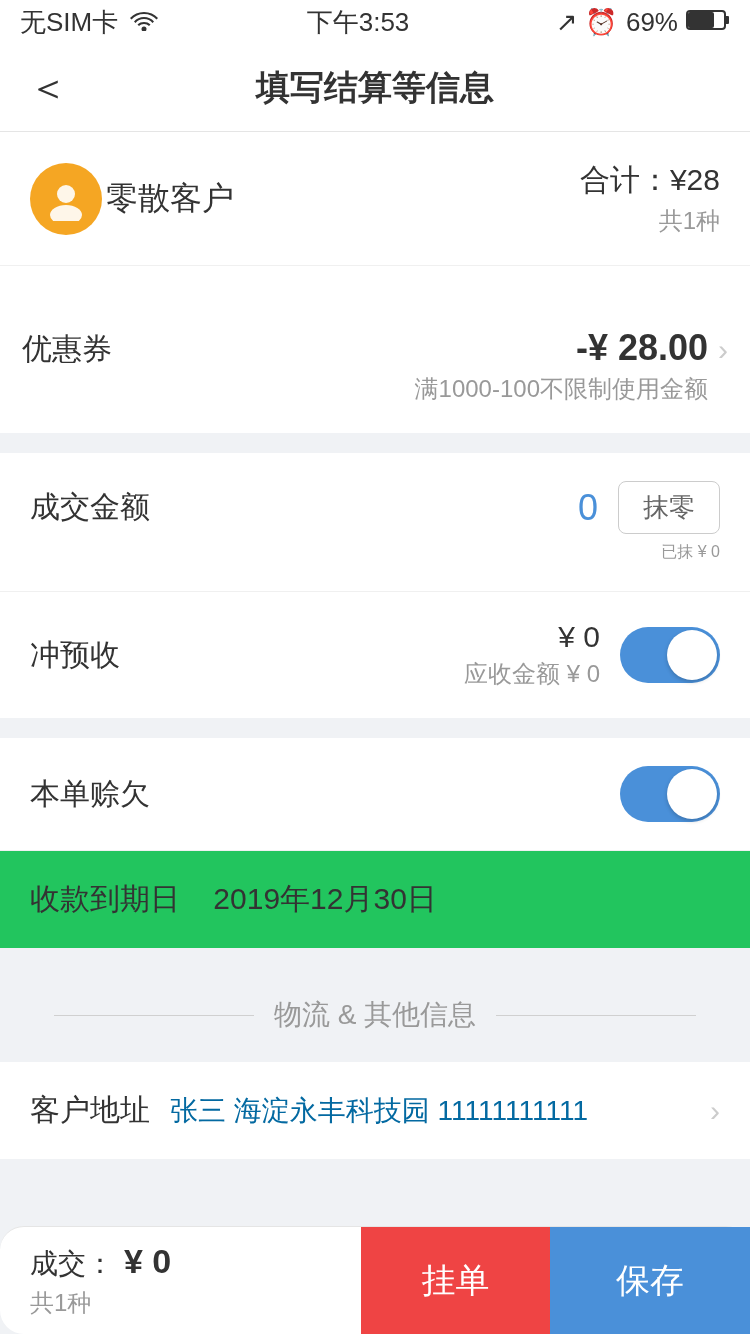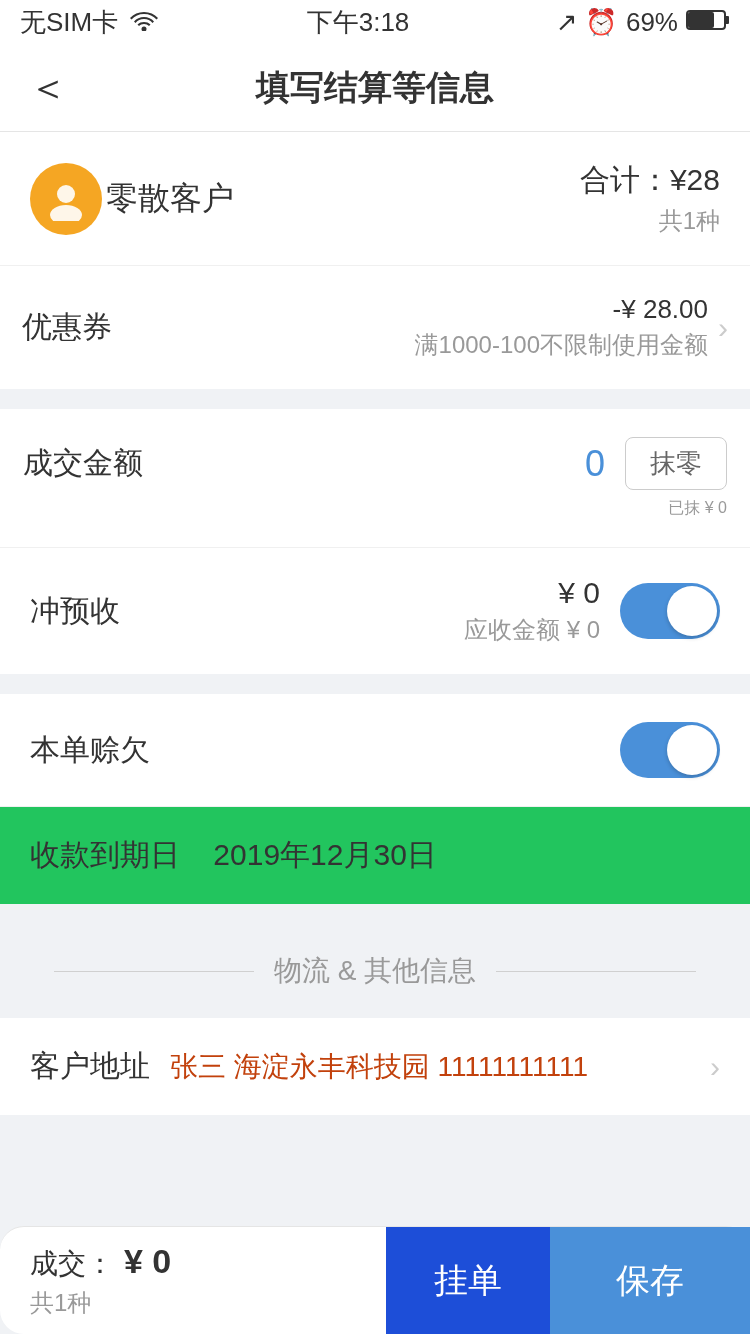--- a/index.html
+++ b/index.html
@@ -126,38 +126,39 @@
     }
     .coupon-right {
       display: flex;
       align-items: center;
       gap: 10px;
     }
     .coupon-info {
       text-align: right;
     }
     .coupon-discount {
-      font-size: 26px;
-      color: #333;
-      font-weight: 400;
+      font-size: 36px;
+      color: #333;
+      font-weight: 700;
+      margin-top: 33px;
     }
     .coupon-desc {
       font-size: 24px;
       color: #999;
       margin-top: 4px;
     }
     .chevron-right {
       color: #ccc;
       font-size: 30px;
     }
 
     
     .amount-section {
       background: #fff;
-      padding: 28px 23px;
+      padding: 28px 30px;
     }
     .amount-row {
       display: flex;
       align-items: center;
       justify-content: space-between;
     }
     .amount-label {
       font-size: 30px;
       color: #333;
     }
@@ -292,21 +293,21 @@
       align-items: center;
       justify-content: space-between;
     }
     .address-label {
       font-size: 30px;
       color: #333;
       min-width: 120px;
     }
     .address-value {
       font-size: 28px;
-      color: #c2410c;
+      color: #0369a1;
       flex: 1;
       margin-left: 20px;
     }
 
     
     .empty-area {
       background: #f0f2f5;
       height: 280px;
     }
 
@@ -337,23 +338,23 @@
       font-size: 34px;
       font-weight: 600;
       color: #333;
     }
     .bottom-count {
       font-size: 24px;
       color: #999;
       margin-top: 4px;
     }
     .bottom-btn-hang {
-      width: 164px;
+      width: 189px;
       height: 108px;
-      background: #1d4ed8;
+      background: #ef4444;
       display: flex;
       align-items: center;
       justify-content: center;
       font-size: 34px;
       color: #fff;
       font-weight: 500;
       cursor: pointer;
     }
     .bottom-btn-save {
       width: 200px;
@@ -376,21 +377,21 @@
     <span>无SIM卡</span>
     <span>
       <svg width="32" height="22" viewBox="0 0 32 22">
         <path d="M16 5 C21 5 25.5 7 28.5 10.5 L30 9 C26.5 5 21.5 3 16 3 C10.5 3 5.5 5 2 9 L3.5 10.5 C6.5 7 11 5 16 5Z" fill="#333"></path>
         <path d="M16 10 C19.5 10 22.5 11.5 24.5 14 L26 12.5 C23.5 9.5 20 8 16 8 C12 8 8.5 9.5 6 12.5 L7.5 14 C9.5 11.5 12.5 10 16 10Z" fill="#333"></path>
         <path d="M16 15 C18 15 19.8 15.8 21 17 L22.5 15.5 C20.8 13.8 18.5 13 16 13 C13.5 13 11.2 13.8 9.5 15.5 L11 17 C12.2 15.8 14 15 16 15Z" fill="#333"></path>
         <circle cx="16" cy="20" r="2.5" fill="#333"></circle>
       </svg>
     </span>
   </div>
-  <div>下午3:18</div>
+  <div>下午3:53</div>
   <div class="status-right">
     <span>↗</span>
     <span>⏰</span>
     <span>69%</span>
     <span>
       <svg width="44" height="22" viewBox="0 0 44 22">
         <rect x="1" y="2" width="38" height="18" rx="3" ry="3" fill="none" stroke="#333" stroke-width="2"></rect>
         <rect x="39" y="7" width="4" height="8" rx="1" fill="#333"></rect>
         <rect x="2" y="3" width="26" height="16" rx="2" fill="#333"></rect>
       </svg>

